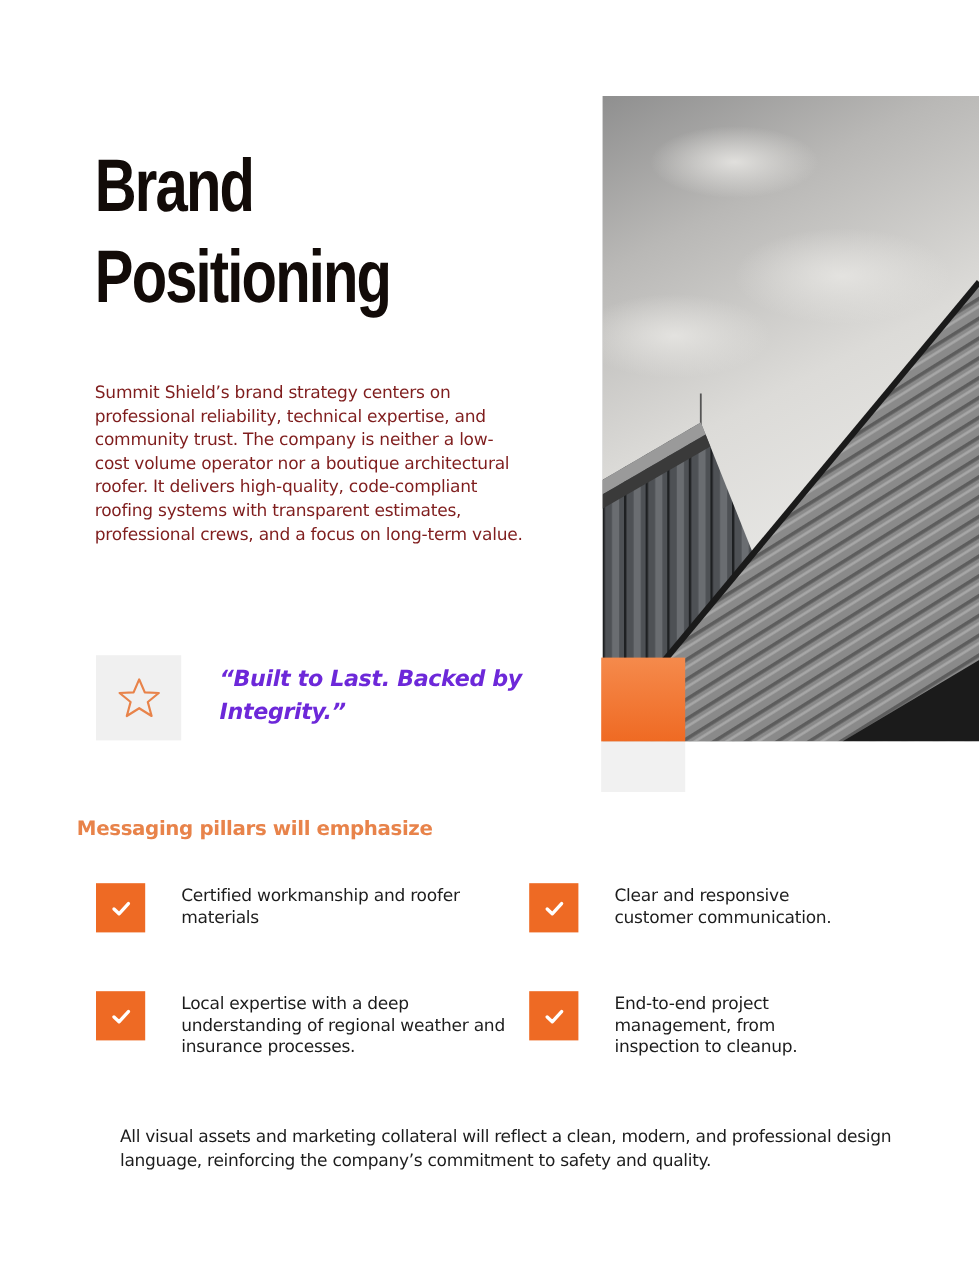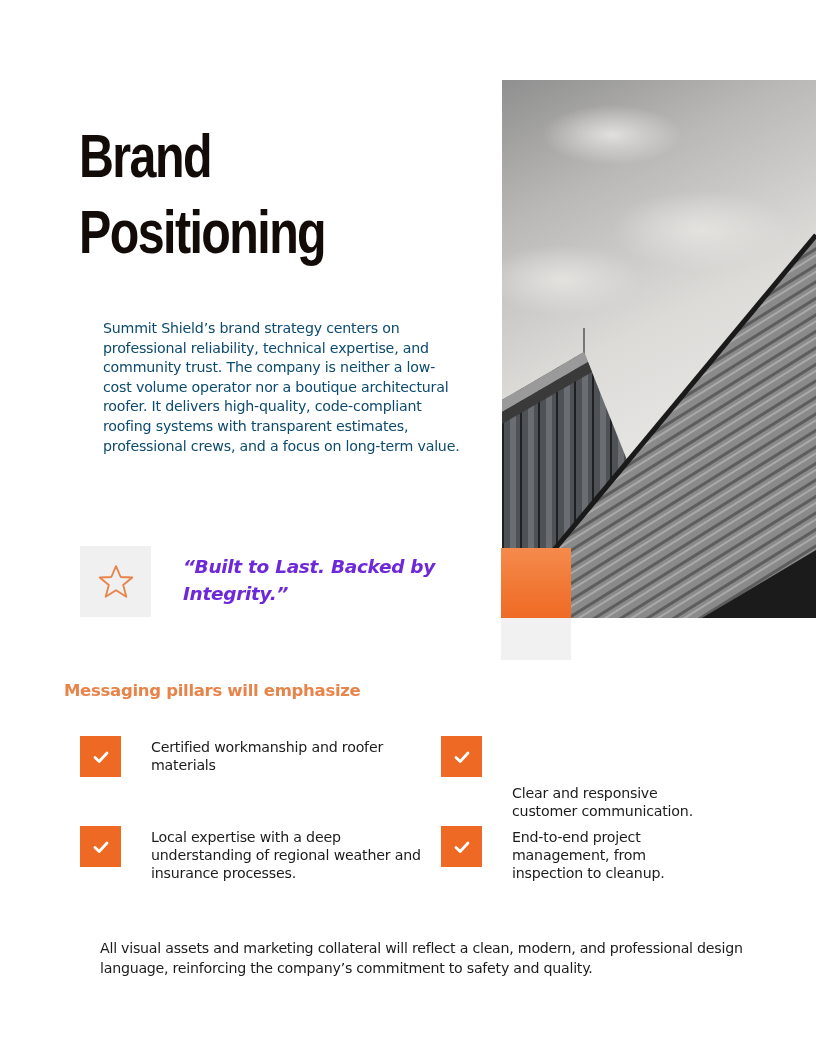--- a/index.html
+++ b/index.html
@@ -10,23 +10,22 @@
       position: absolute; left: 79px; top: 118px; width: 360px;
       font-family: "Liberation Sans", sans-serif; font-weight: 700;
       font-size: 62px; line-height: 76px; color: #120b08;
       letter-spacing: -2px;
       transform: scaleX(0.78); transform-origin: left top;
     }
     .title span { display: block; }
 
     .intro {
       position: absolute; left: 79px; top: 319px; width: 360px;
-      font-size: 14.2px; line-height: 19.6px; color: #0c4a6e;
+      font-size: 14.2px; line-height: 19.6px; color: #7f1d1d;
       letter-spacing: -0.2px;
-      margin-left: 24px;
     }
 
     .quote-icon-box {
       position: absolute; left: 80px; top: 546px; width: 71px; height: 71px;
       background: #f0f0f0; display: flex; align-items: center; justify-content: center;
     }
     .quote {
       position: absolute; left: 183px; top: 553px; width: 260px;
       font-family: "DejaVu Sans", sans-serif; font-weight: 700; font-style: italic;
       font-size: 18.5px; line-height: 27px; color: #6d28d9; letter-spacing: -0.3px;
@@ -134,21 +133,21 @@
   </div>
   <div class="pillar-text">Certified workmanship and roofer materials</div>
 </div>
 
 <div class="pillar" style="left:441px; top:736px;">
   <div class="check-box">
     <svg width="20" height="20" viewBox="0 0 20 20">
         <polyline points="4,10.5 8.2,14.5 16,6" fill="none" stroke="#ffffff" stroke-width="2.8" stroke-linecap="round" stroke-linejoin="round"></polyline>
       </svg>
   </div>
-  <div class="pillar-text" style="width:215px;margin-top:46px;">Clear and responsive customer communication.</div>
+  <div class="pillar-text" style="width:215px;">Clear and responsive customer communication.</div>
 </div>
 
 <div class="pillar" style="left:80px; top:826px;">
   <div class="check-box">
     <svg width="20" height="20" viewBox="0 0 20 20">
         <polyline points="4,10.5 8.2,14.5 16,6" fill="none" stroke="#ffffff" stroke-width="2.8" stroke-linecap="round" stroke-linejoin="round"></polyline>
       </svg>
   </div>
   <div class="pillar-text">Local expertise with a deep understanding of regional weather and insurance processes.</div>
 </div>

